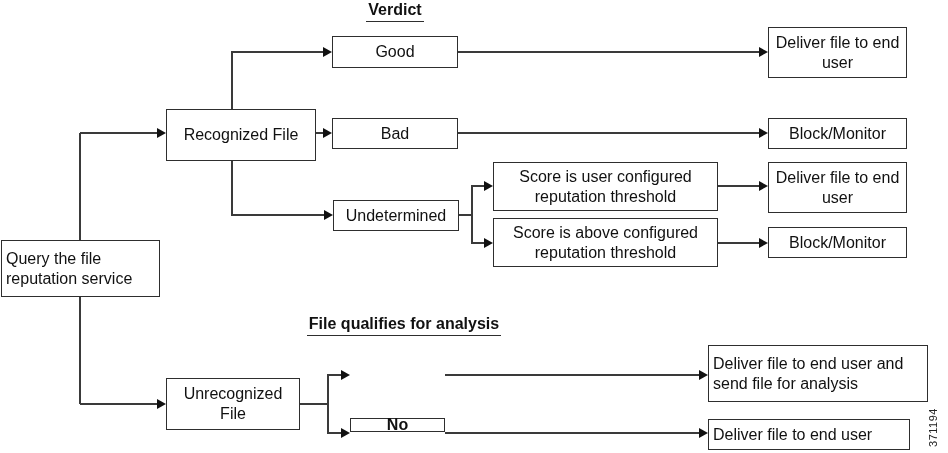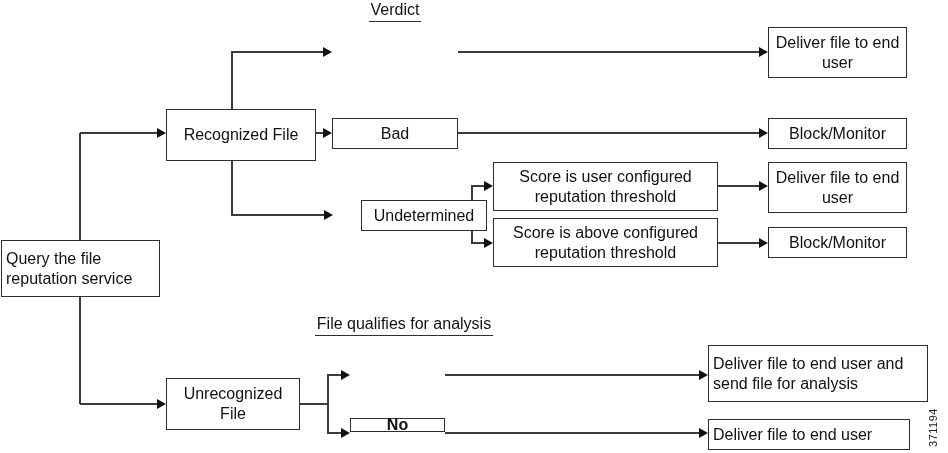--- a/index.html
+++ b/index.html
@@ -38,20 +38,21 @@
     width: 0; height: 0;
     border-top: 5px solid transparent;
     border-bottom: 5px solid transparent;
     border-left: 9px solid #111111;
   }
   .heading {
     position: absolute;
     font-size: 16px;
     text-align: center;
     color: #111111;
+    font-weight: bold;
   }
   .heading span {
     display: inline-block;
     border-bottom: 1.5px solid #2e2e2e;
     padding: 0 2px 2px 2px;
   }
   .watermark {
     position: absolute;
     left: 913px;
     top: 421px;
@@ -112,22 +113,23 @@
 
   <div class="heading" style="left:332px; top:1px; width:126px;">
     <span>Verdict</span>
   </div>
   <div class="heading" style="left:298px; top:315px; width:212px;">
     <span>File qualifies for analysis</span>
   </div>
 
   <div class="box align-left" style="left:1px; top:240px; width:159px; height:57px;">Query the file reputation service</div>
   <div class="box" style="left:166px; top:109px; width:150px; height:52px;">Recognized File</div>
+  <div class="box" style="left:332px; top:36px; width:126px; height:32px;">Good</div>
   <div class="box" style="left:332px; top:118px; width:126px; height:31px;">Bad</div>
-  <div class="box" style="left:333px; top:200px; width:126px; height:31px;margin-left:28px;">Undetermined</div>
+  <div class="box" style="left:333px; top:200px; width:126px; height:31px;">Undetermined</div>
   <div class="box" style="left:493px; top:162px; width:225px; height:49px;">Score is user configured reputation threshold</div>
   <div class="box" style="left:493px; top:218px; width:225px; height:49px;">Score is above configured reputation threshold</div>
   <div class="box" style="left:768px; top:27px; width:139px; height:51px;">Deliver file to end user</div>
   <div class="box" style="left:768px; top:118px; width:139px; height:31px;">Block/Monitor</div>
   <div class="box" style="left:768px; top:162px; width:139px; height:51px;">Deliver file to end user</div>
   <div class="box" style="left:768px; top:227px; width:139px; height:31px;">Block/Monitor</div>
   <div class="box" style="left:166px; top:378px; width:134px; height:52px;">Unrecognized File</div>
   <div class="box" style="left:350px; top:418px; width:95px; height:14px;font-weight:bold;">No</div>
   <div class="box align-left" style="left:708px; top:345px; width:220px; height:57px;">Deliver file to end user and send file for analysis</div>
   <div class="box align-left" style="left:708px; top:419px; width:202px; height:31px;">Deliver file to end user</div>

